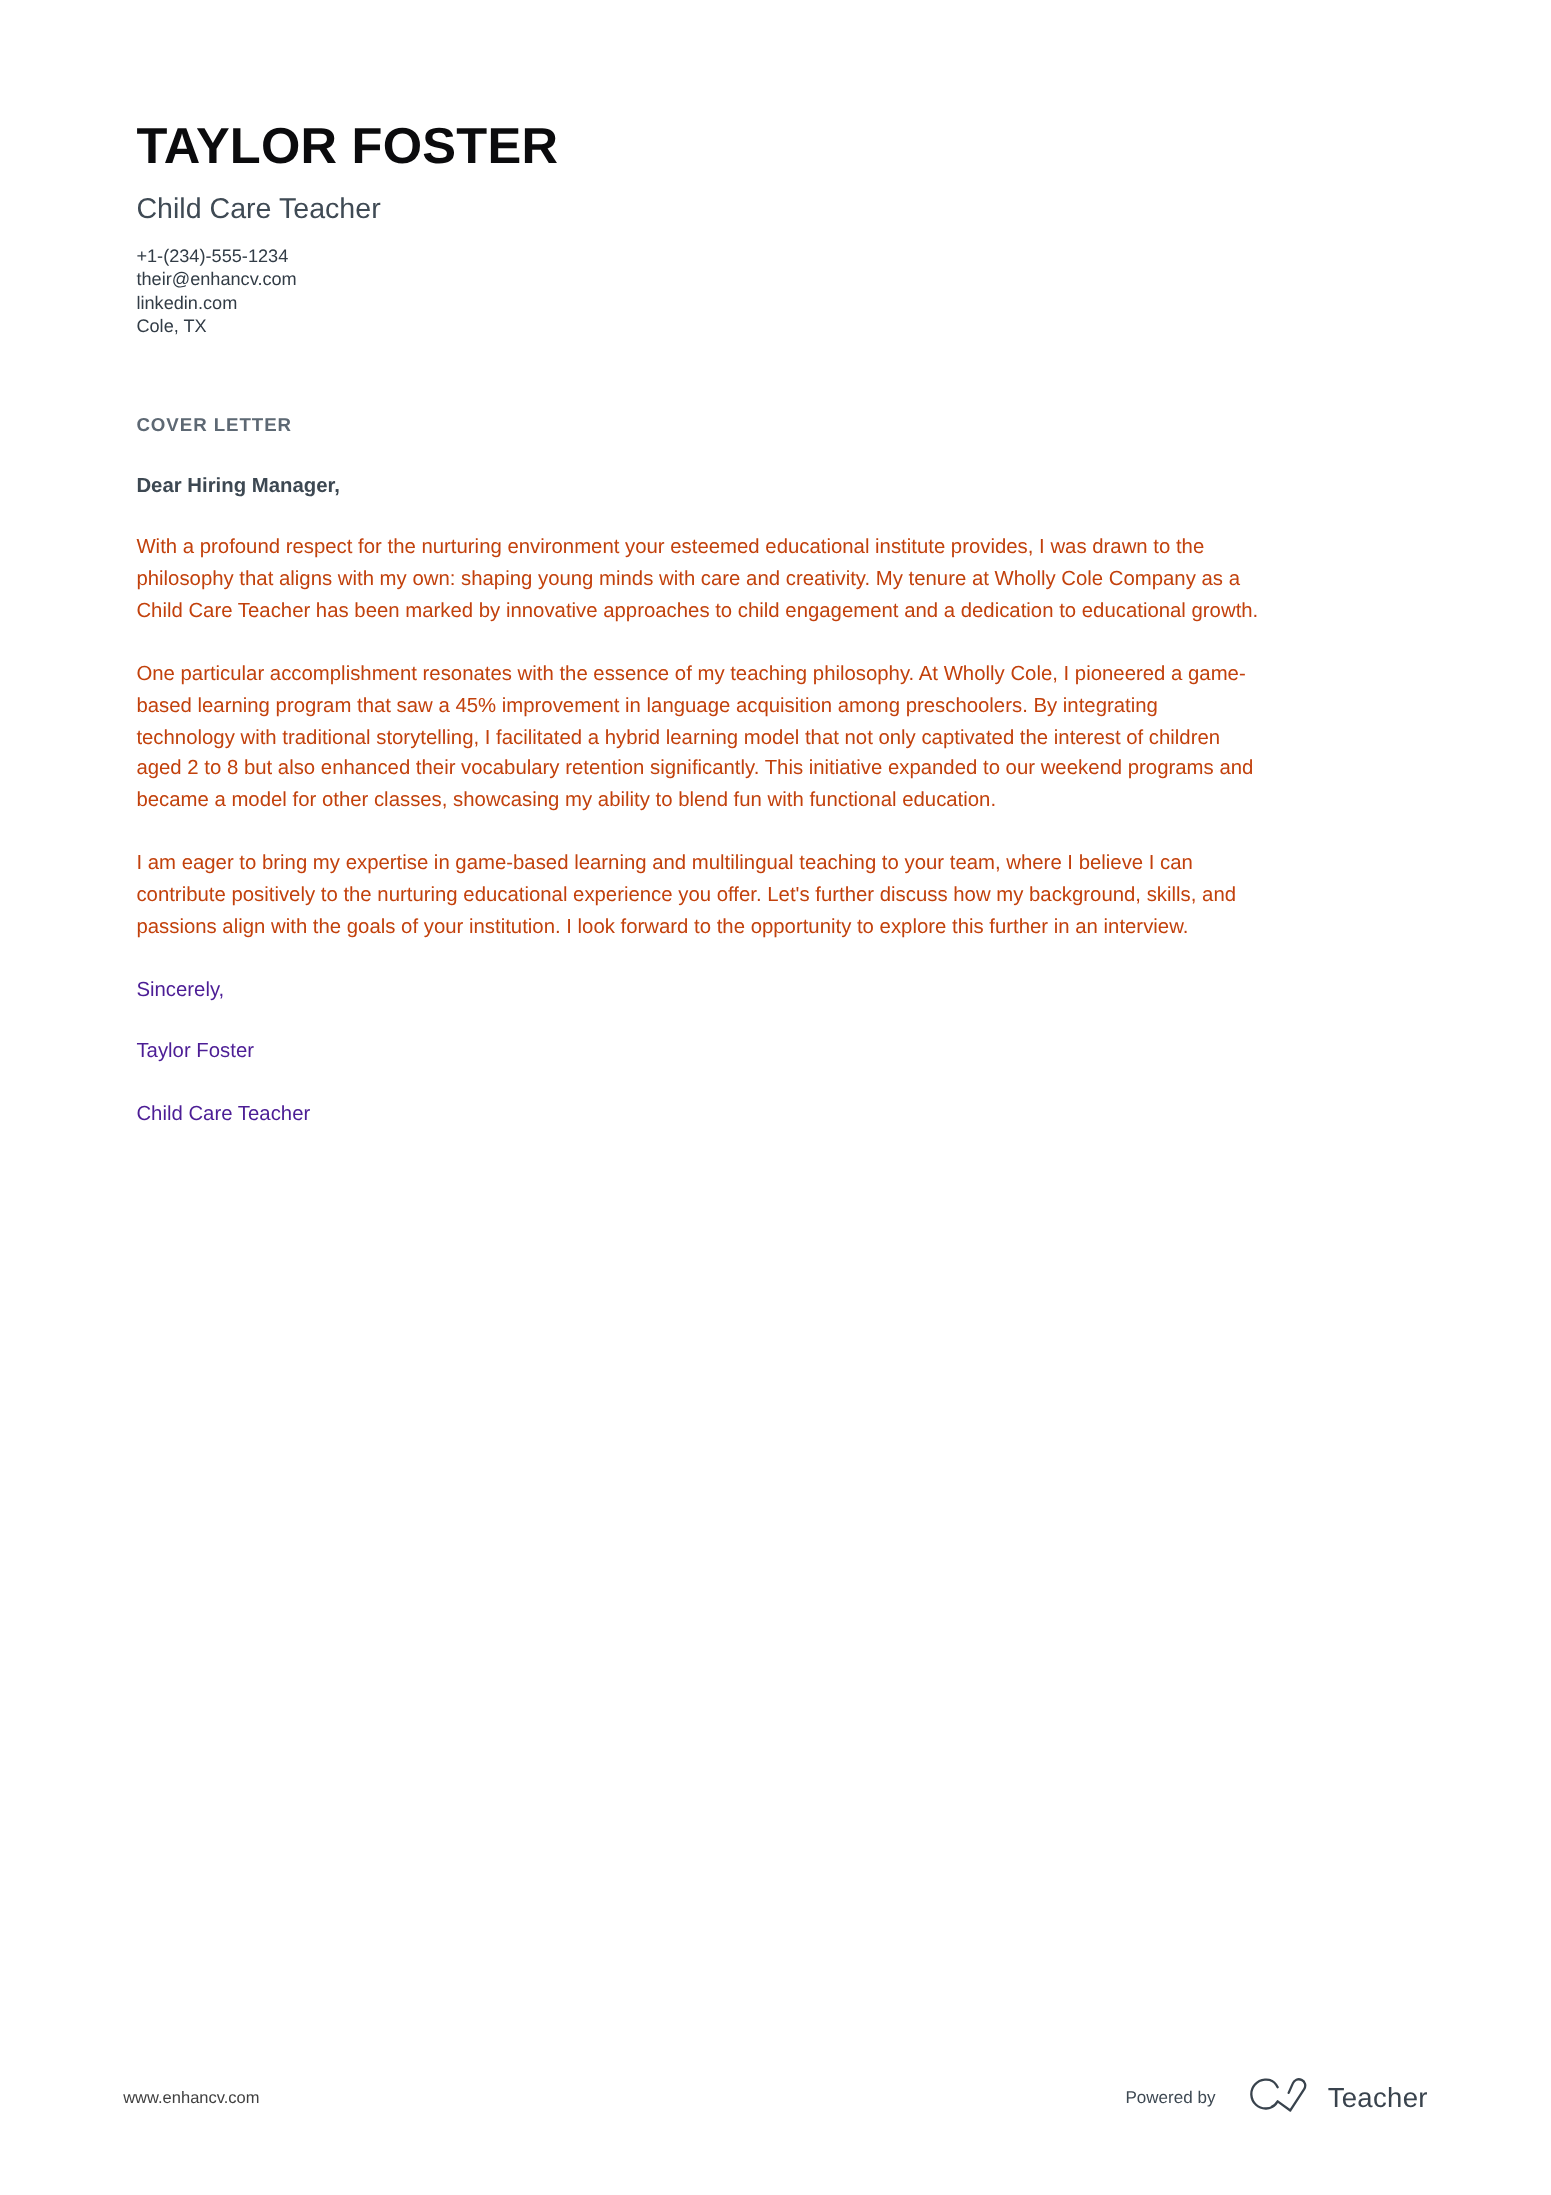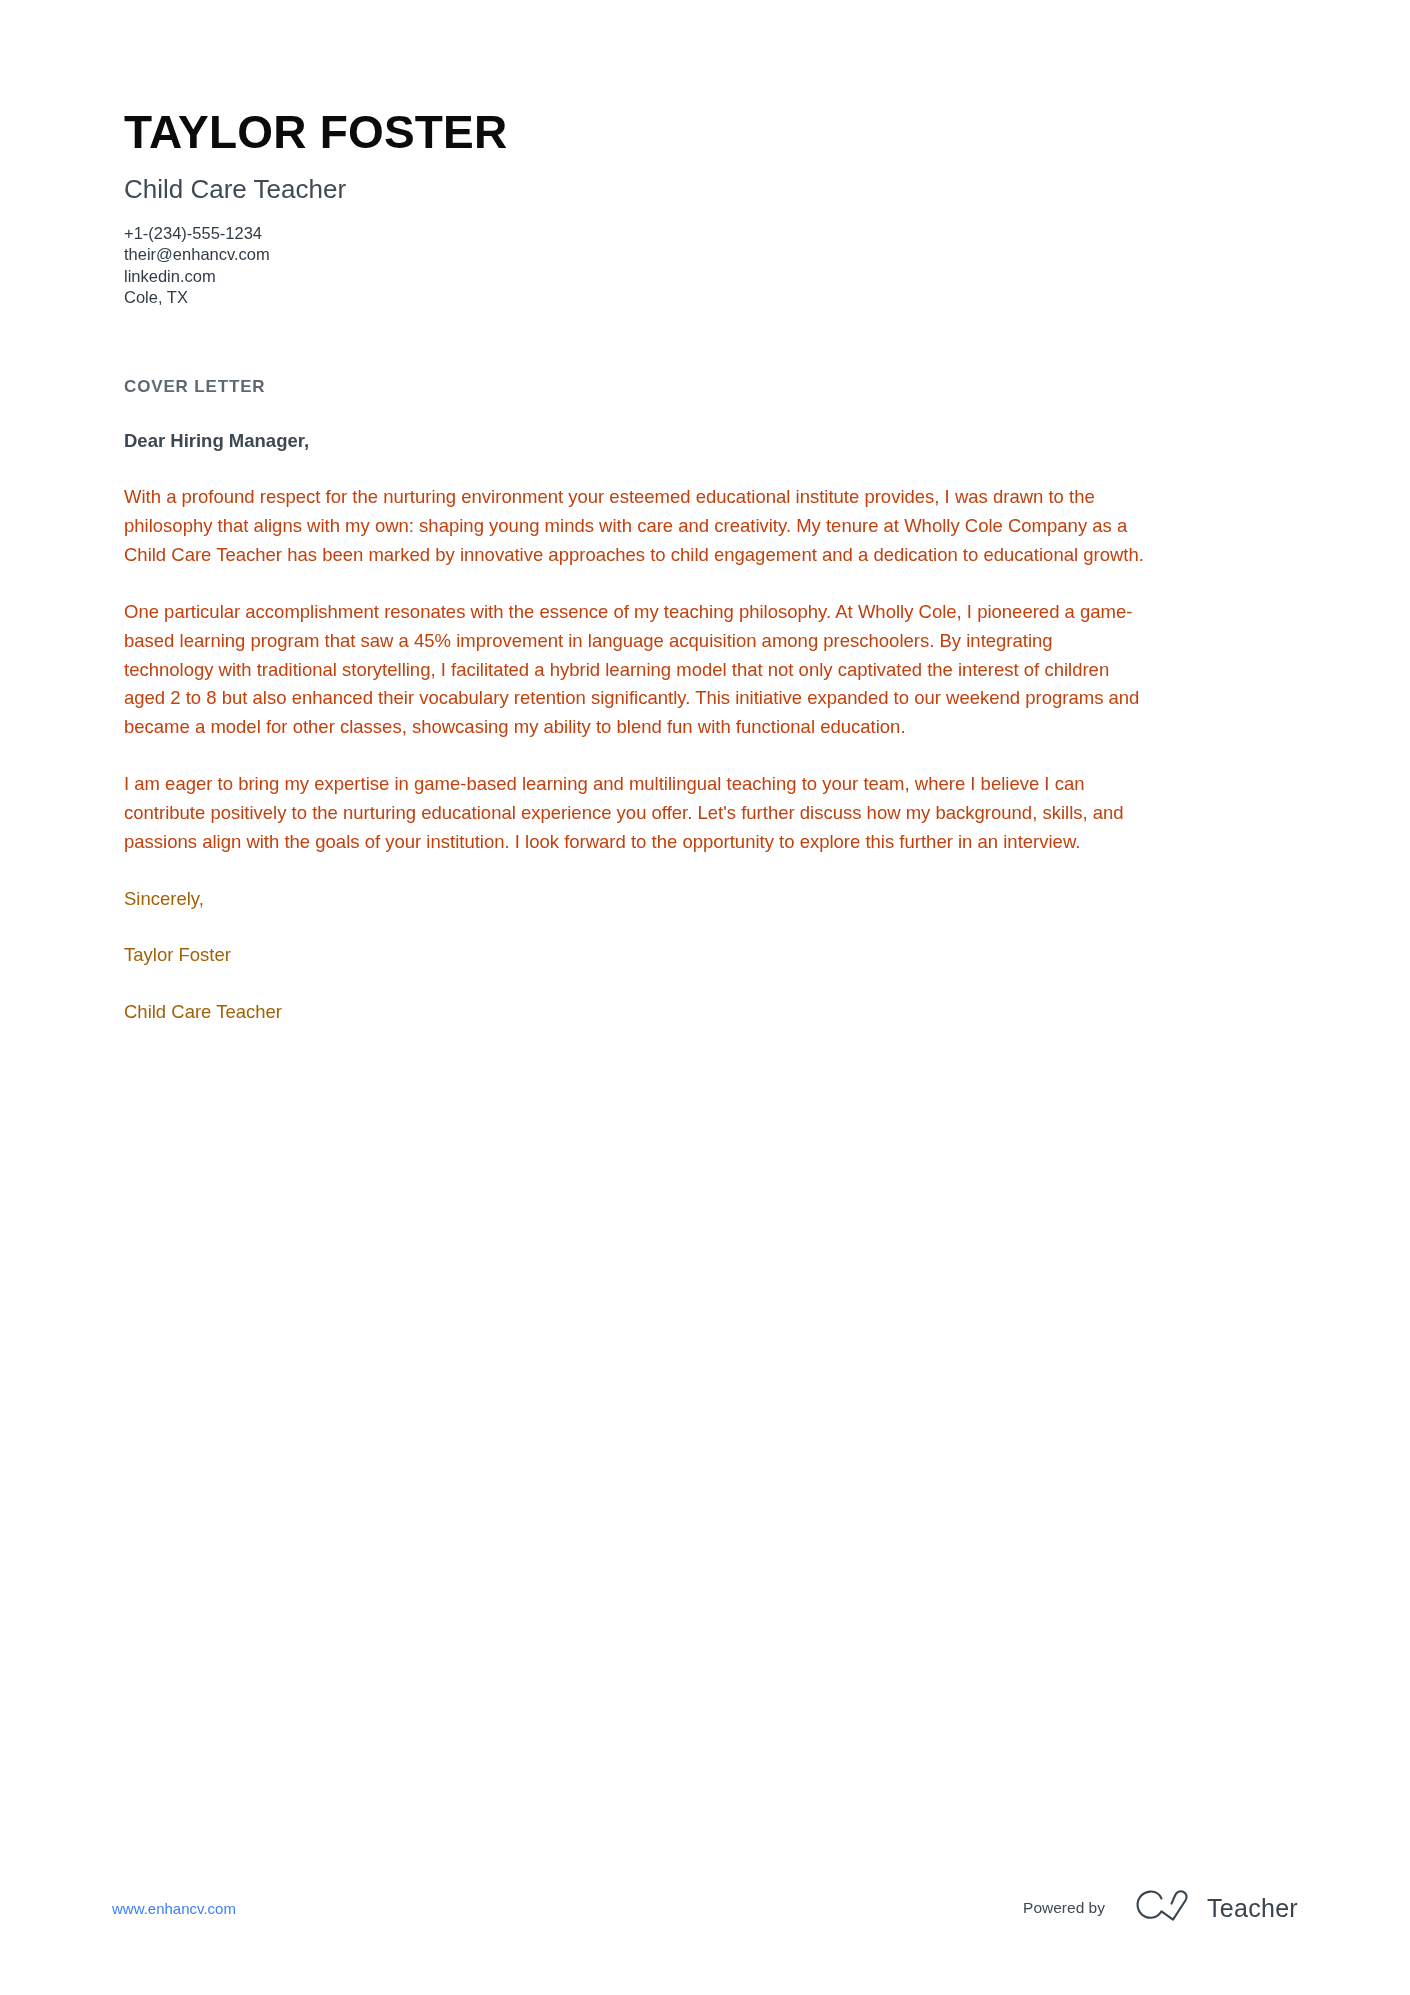--- a/index.html
+++ b/index.html
@@ -86,39 +86,39 @@
     font-size: 18.5px;
     color: #c2410c;
     line-height: 1.56;
     margin: 0 0 28px 0;
     max-width: 1020px;
     text-align: left;
   }
   .para:last-child { margin-bottom: 0; }
   .sign-line {
     font-size: 18.5px;
-    color: #a16207;
+    color: #4c1d95;
     line-height: 1.55;
     margin: 0 0 28px 0;
   }
   .sign-line.last { margin-bottom: 0; }
 
   
   .footer {
     position: absolute;
     left: 112px;
     right: 112px;
     bottom: 68px;
     display: flex;
     align-items: center;
     justify-content: space-between;
   }
   .footer-url {
     font-size: 15px;
-    color: #3b82f6;
+    color: #404040;
     line-height: 1;
   }
   .powered {
     display: flex;
     align-items: center;
   }
   .powered-label {
     font-size: 15.5px;
     color: #3d4852;
     margin-right: 28px;

